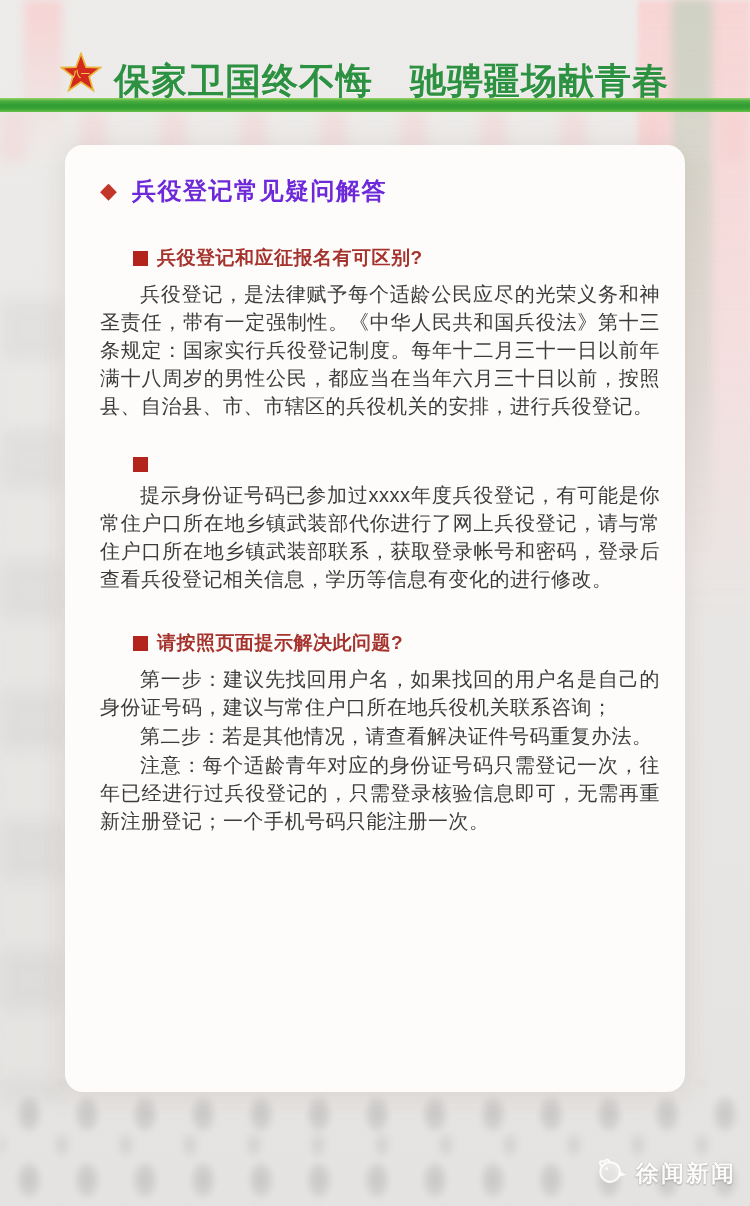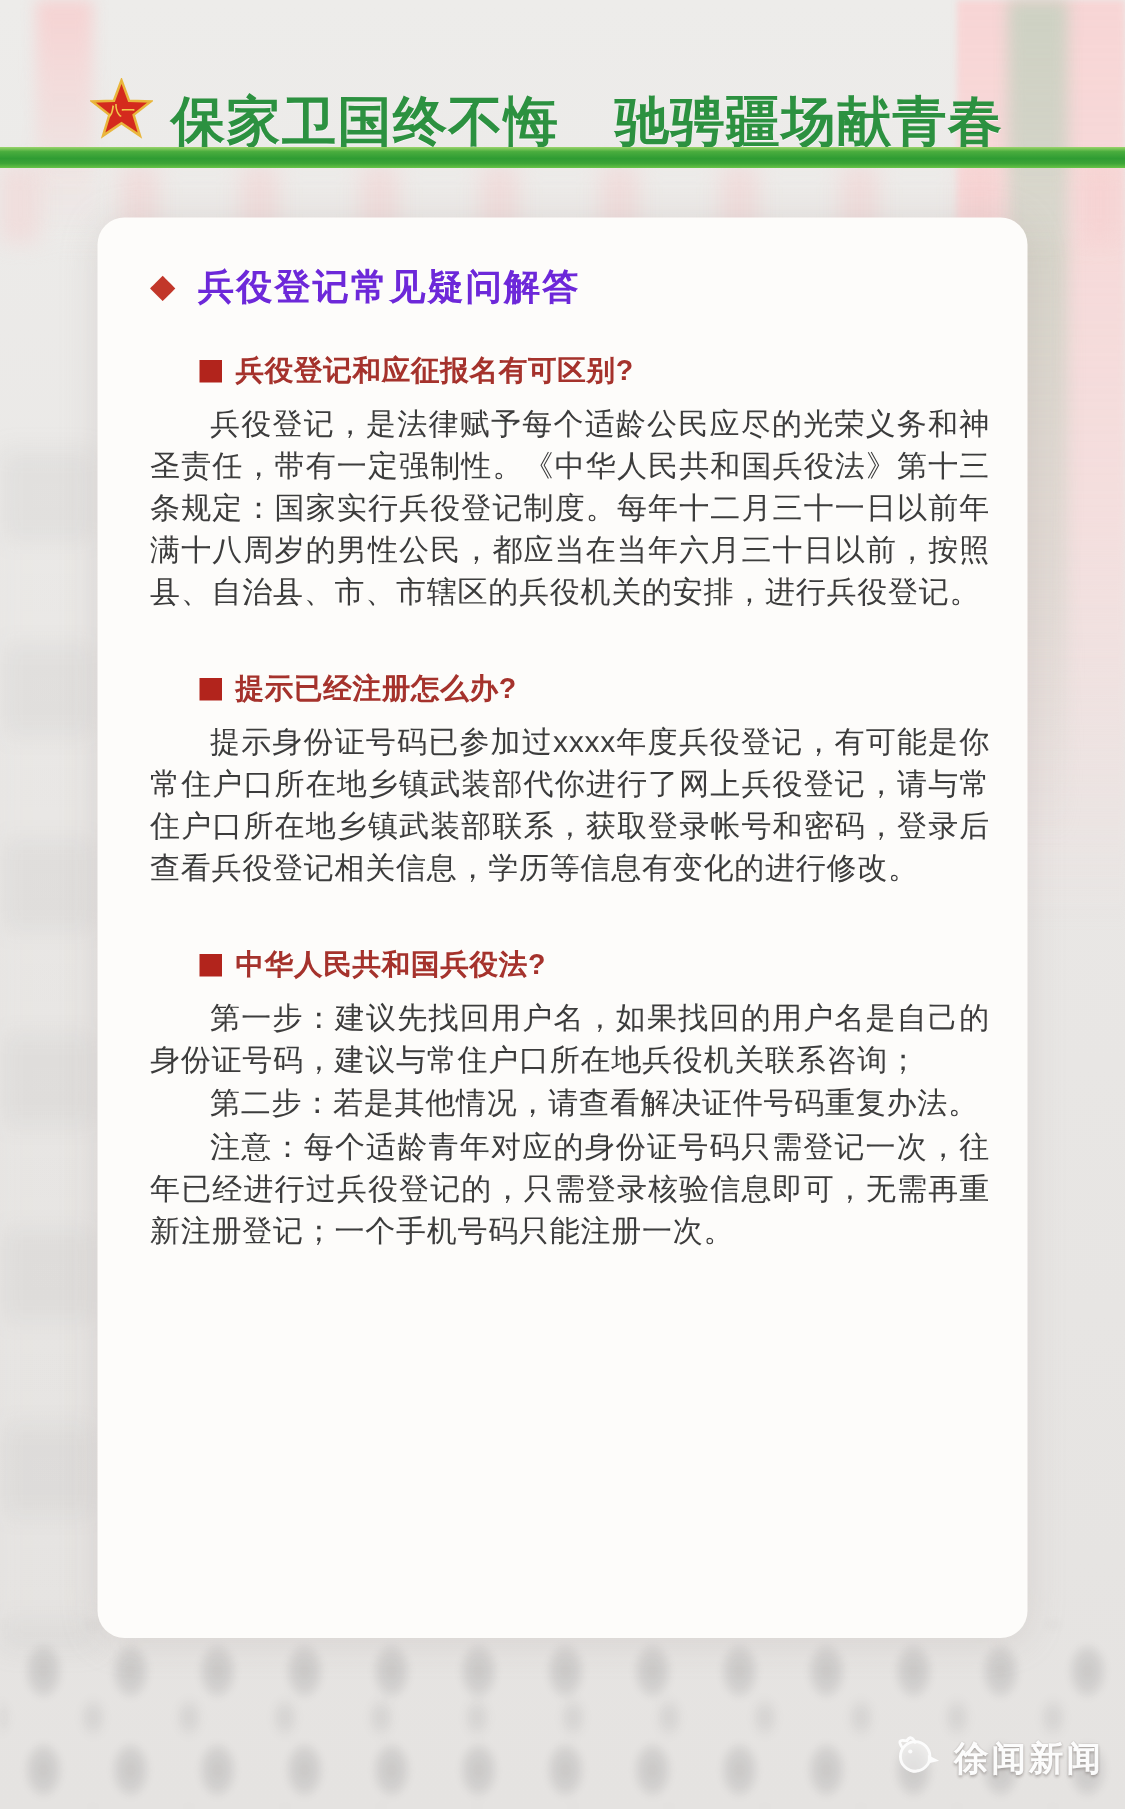--- a/index.html
+++ b/index.html
@@ -67,21 +67,21 @@
     box-shadow:0 2px 24px rgba(175,165,160,.28);
   }
   .card-title-row { display:flex; align-items:center; gap:15px; }
   .diamond { color:#c2372a; font-size:22px; line-height:1; flex:none; }
   .card-title { font-size:24px; font-weight:bold; color:#6d28d9; margin:0; letter-spacing:1.5px; }
   .q {
     display:flex; align-items:center; gap:9px;
     margin:37px 0 9px 33px;
     font-size:19px; font-weight:bold; color:#a5322c; letter-spacing:.5px;
   }
-  .section-1 .q { margin-top:27px; }
+  .section-1 .q { margin-top:38px; }
   .q-square { width:15px; height:15px; background:#b2241c; flex:none; }
   .answer {
     font-size:20px; line-height:28px; color:#3c3c3c;
     margin:0; text-indent:2em; text-align:justify; letter-spacing:.5px;
   }
   .answer + .answer { margin-top:1px; }
   
   .watermark {
     position:absolute; right:14px; bottom:16px; z-index:3;
     display:flex; align-items:center; gap:6px; opacity:.92;
@@ -123,29 +123,28 @@
     <h3 class="q">
       <span class="q-square"></span>
       <span>兵役登记和应征报名有可区别?</span>
     </h3>
     <p class="answer">兵役登记，是法律赋予每个适龄公民应尽的光荣义务和神圣责任，带有一定强制性。《中华人民共和国兵役法》第十三条规定：国家实行兵役登记制度。每年十二月三十一日以前年满十八周岁的男性公民，都应当在当年六月三十日以前，按照县、自治县、市、市辖区的兵役机关的安排，进行兵役登记。</p>
   </section>
 
   <section>
     <h3 class="q">
       <span class="q-square"></span>
-      <span>提示已经注册怎么办?</span>
     </h3>
     <p class="answer">提示身份证号码已参加过xxxx年度兵役登记，有可能是你常住户口所在地乡镇武装部代你进行了网上兵役登记，请与常住户口所在地乡镇武装部联系，获取登录帐号和密码，登录后查看兵役登记相关信息，学历等信息有变化的进行修改。</p>
   </section>
 
   <section>
     <h3 class="q">
       <span class="q-square"></span>
-      <span>中华人民共和国兵役法?</span>
+      <span>请按照页面提示解决此问题?</span>
     </h3>
     <p class="answer">第一步：建议先找回用户名，如果找回的用户名是自己的身份证号码，建议与常住户口所在地兵役机关联系咨询；</p>
     <p class="answer">第二步：若是其他情况，请查看解决证件号码重复办法。</p>
     <p class="answer">注意：每个适龄青年对应的身份证号码只需登记一次，往年已经进行过兵役登记的，只需登录核验信息即可，无需再重新注册登记；一个手机号码只能注册一次。</p>
   </section>
 
 </main>
 
 <div class="watermark">
   <span>

